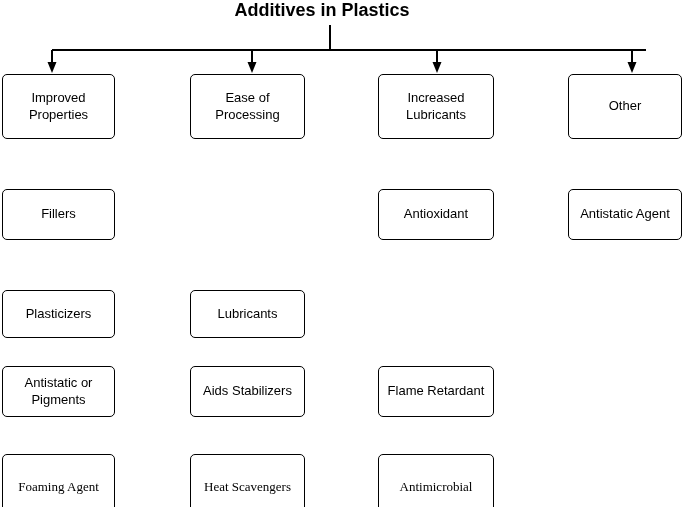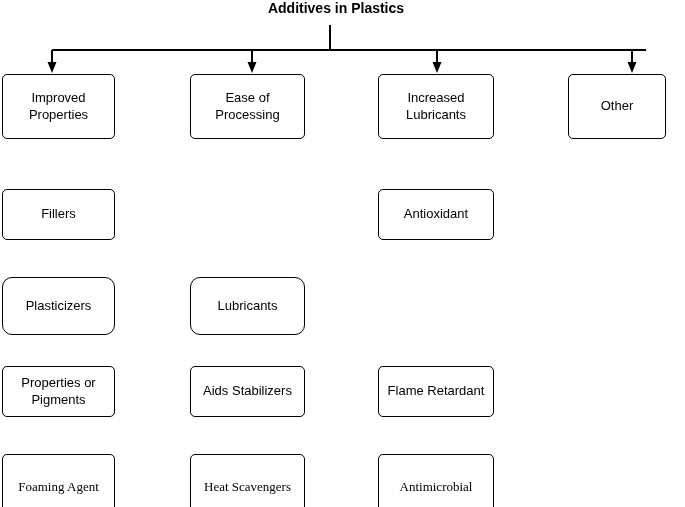--- a/index.html
+++ b/index.html
@@ -6,23 +6,23 @@
   .stage{
     position:relative;
     width:685px;height:507px;
     background:#ffffff;
     font-family:"Liberation Sans", sans-serif;
     color:#000000;
     overflow:hidden;
   }
   .diagram-title{
     position:absolute;
-    left:336px;top:0px;
+    left:322px;top:0px;
     transform:translateX(-50%);
-    font-size:14px;
+    font-size:18px;
     font-weight:bold;
     white-space:nowrap;
   }
   .connectors{
     position:absolute;left:0;top:0;
     pointer-events:none;
   }
   .node{
     position:absolute;
     box-sizing:border-box;
@@ -34,25 +34,25 @@
     justify-content:center;
     text-align:center;
     font-size:13px;
     line-height:1.3;
     padding:2px 4px;
   }
   
   .c1{left:2px;width:113px;}
   .c2{left:190px;width:115px;}
   .c3{left:378px;width:116px;}
-  .c4{left:568px;width:98px;}
+  .c4{left:568px;width:114px;}
   
   .r1{top:74px;height:65px;}
   .r2{top:189px;height:51px;text-align:right;}
-  .r3{top:277px;height:58px;border-radius:10px;}
+  .r3{top:290px;height:48px;}
   .r4{top:366px;height:51px;}
   .r5{top:454px;height:67px;font-family:Liberation Serif, serif;}
 </style>
 </head>
 <body>
 
 <div class="stage">
 
   <div class="diagram-title">Additives in Plastics</div>
 
@@ -73,25 +73,26 @@
     <polygon points="627.5,62 636.5,62 632,73" fill="#000000"></polygon>
   </svg>
 
   <div class="node c1 r1">Improved Properties</div>
   <div class="node c2 r1">Ease of Processing</div>
   <div class="node c3 r1">Increased Lubricants</div>
   <div class="node c4 r1">Other</div>
 
   <div class="node c1 r2">Fillers</div>
   <div class="node c1 r3">Plasticizers</div>
-  <div class="node c1 r4">Properties or Pigments</div>
+  <div class="node c1 r4">Antistatic or Pigments</div>
   <div class="node c1 r5">Foaming Agent</div>
 
   <div class="node c2 r3">Lubricants</div>
   <div class="node c2 r4">Aids Stabilizers</div>
   <div class="node c2 r5">Heat Scavengers</div>
 
   <div class="node c3 r2">Antioxidant</div>
   <div class="node c3 r4">Flame Retardant</div>
   <div class="node c3 r5">Antimicrobial</div>
 
+  <div class="node c4 r2">Antistatic Agent</div>
 
 </div>
 
 </body></html>

